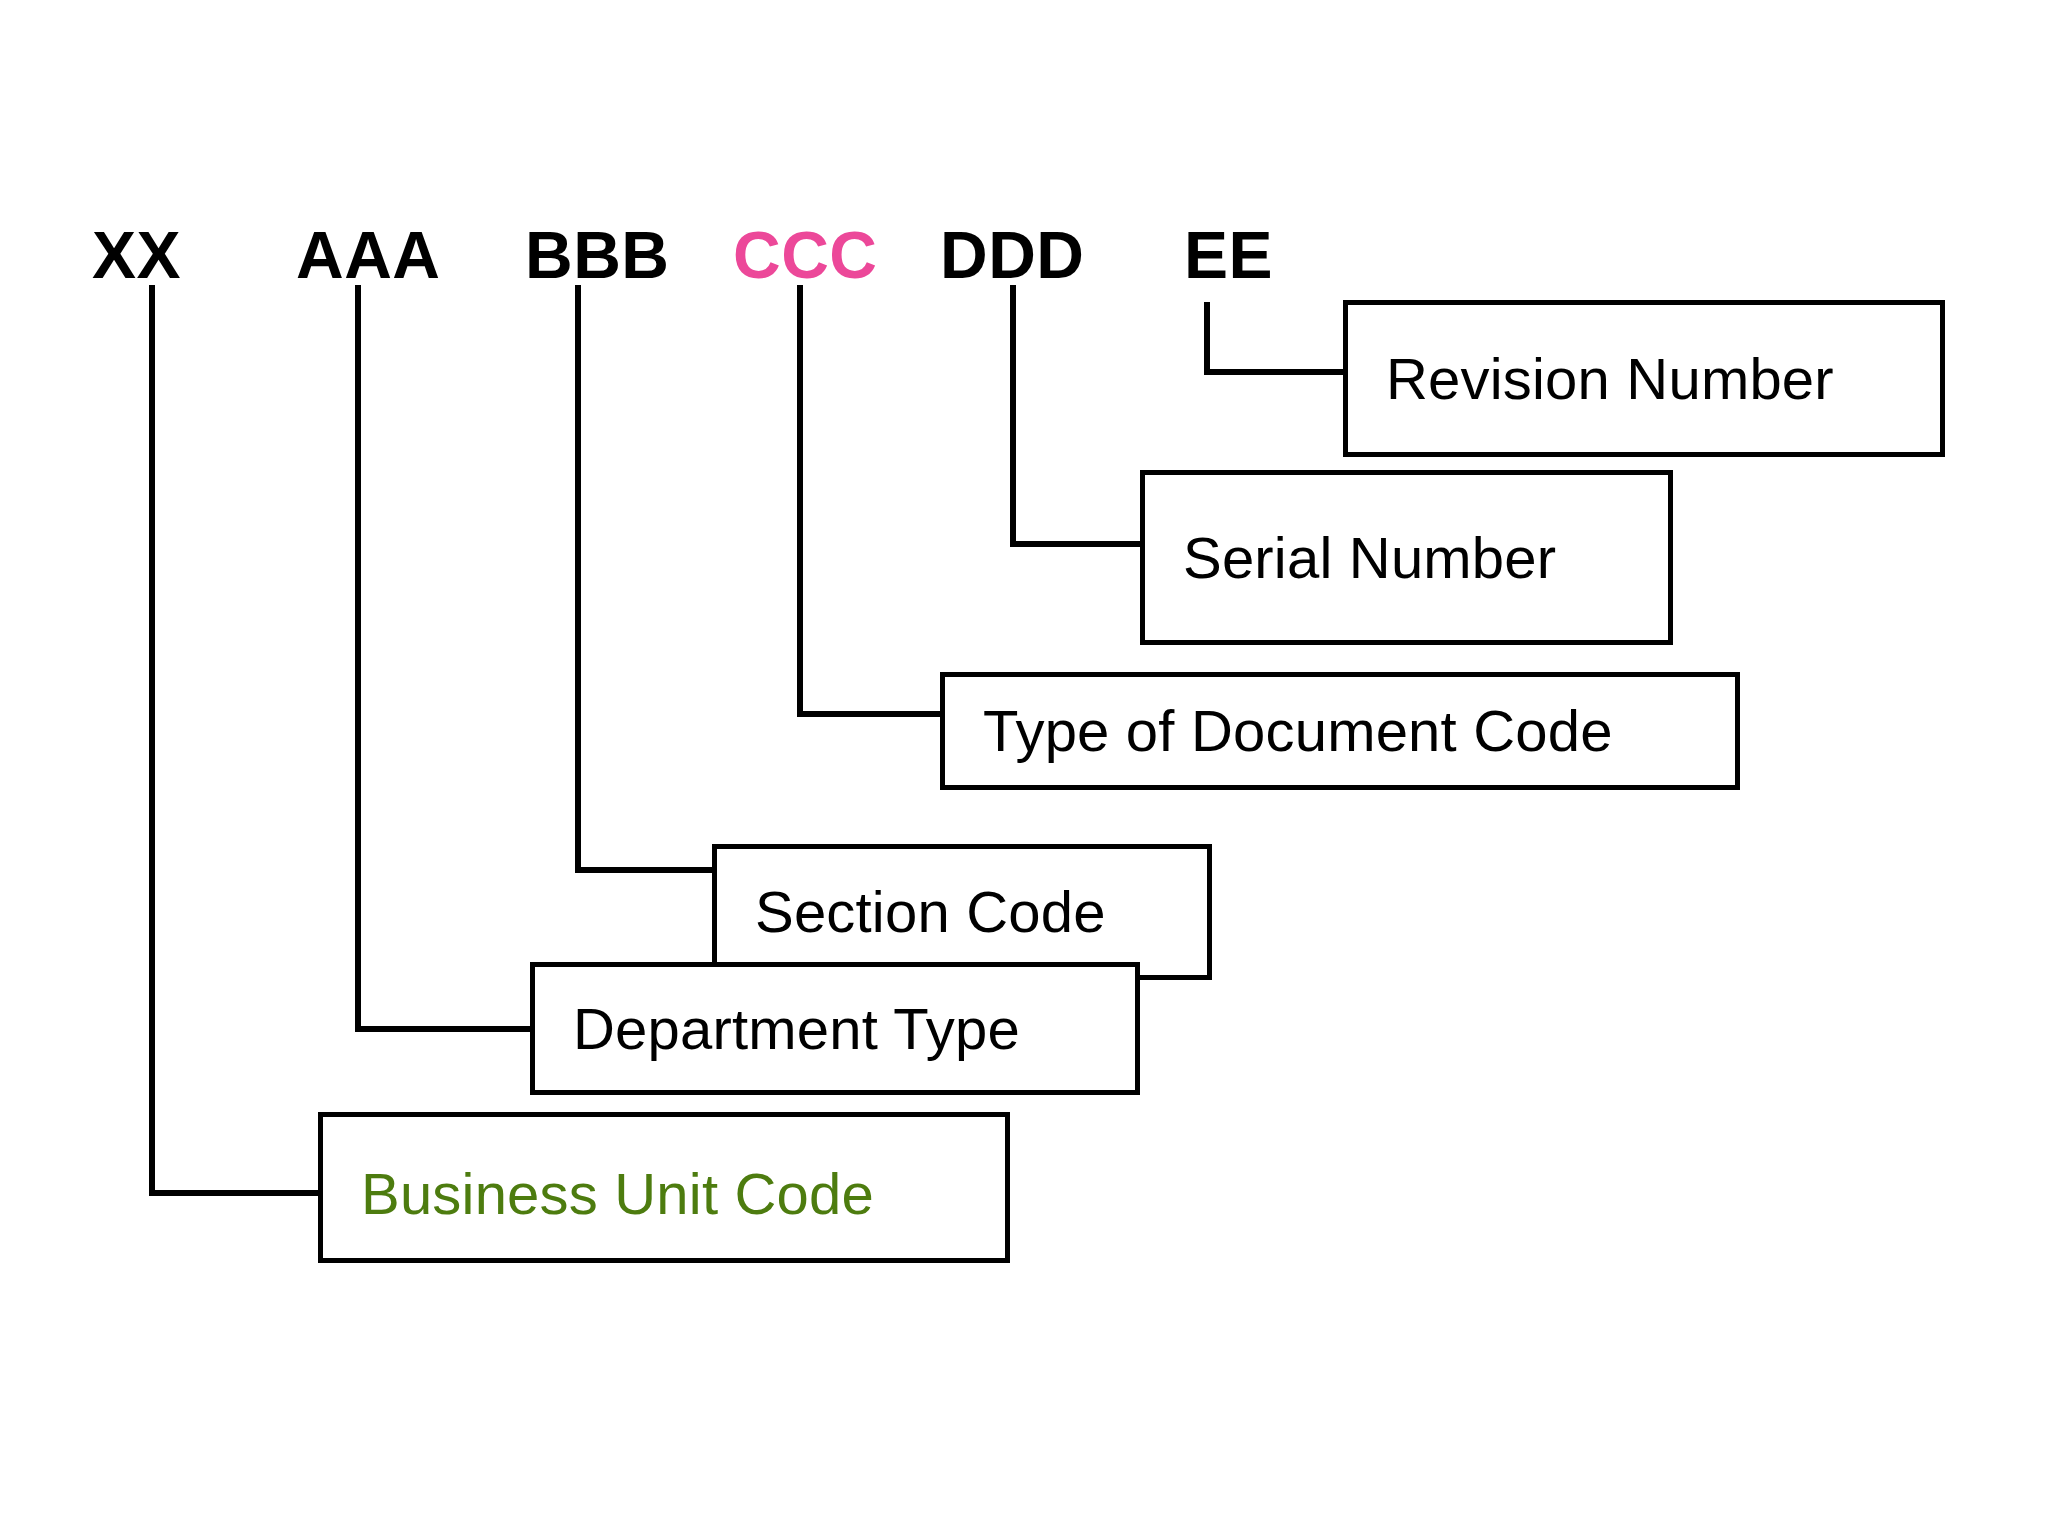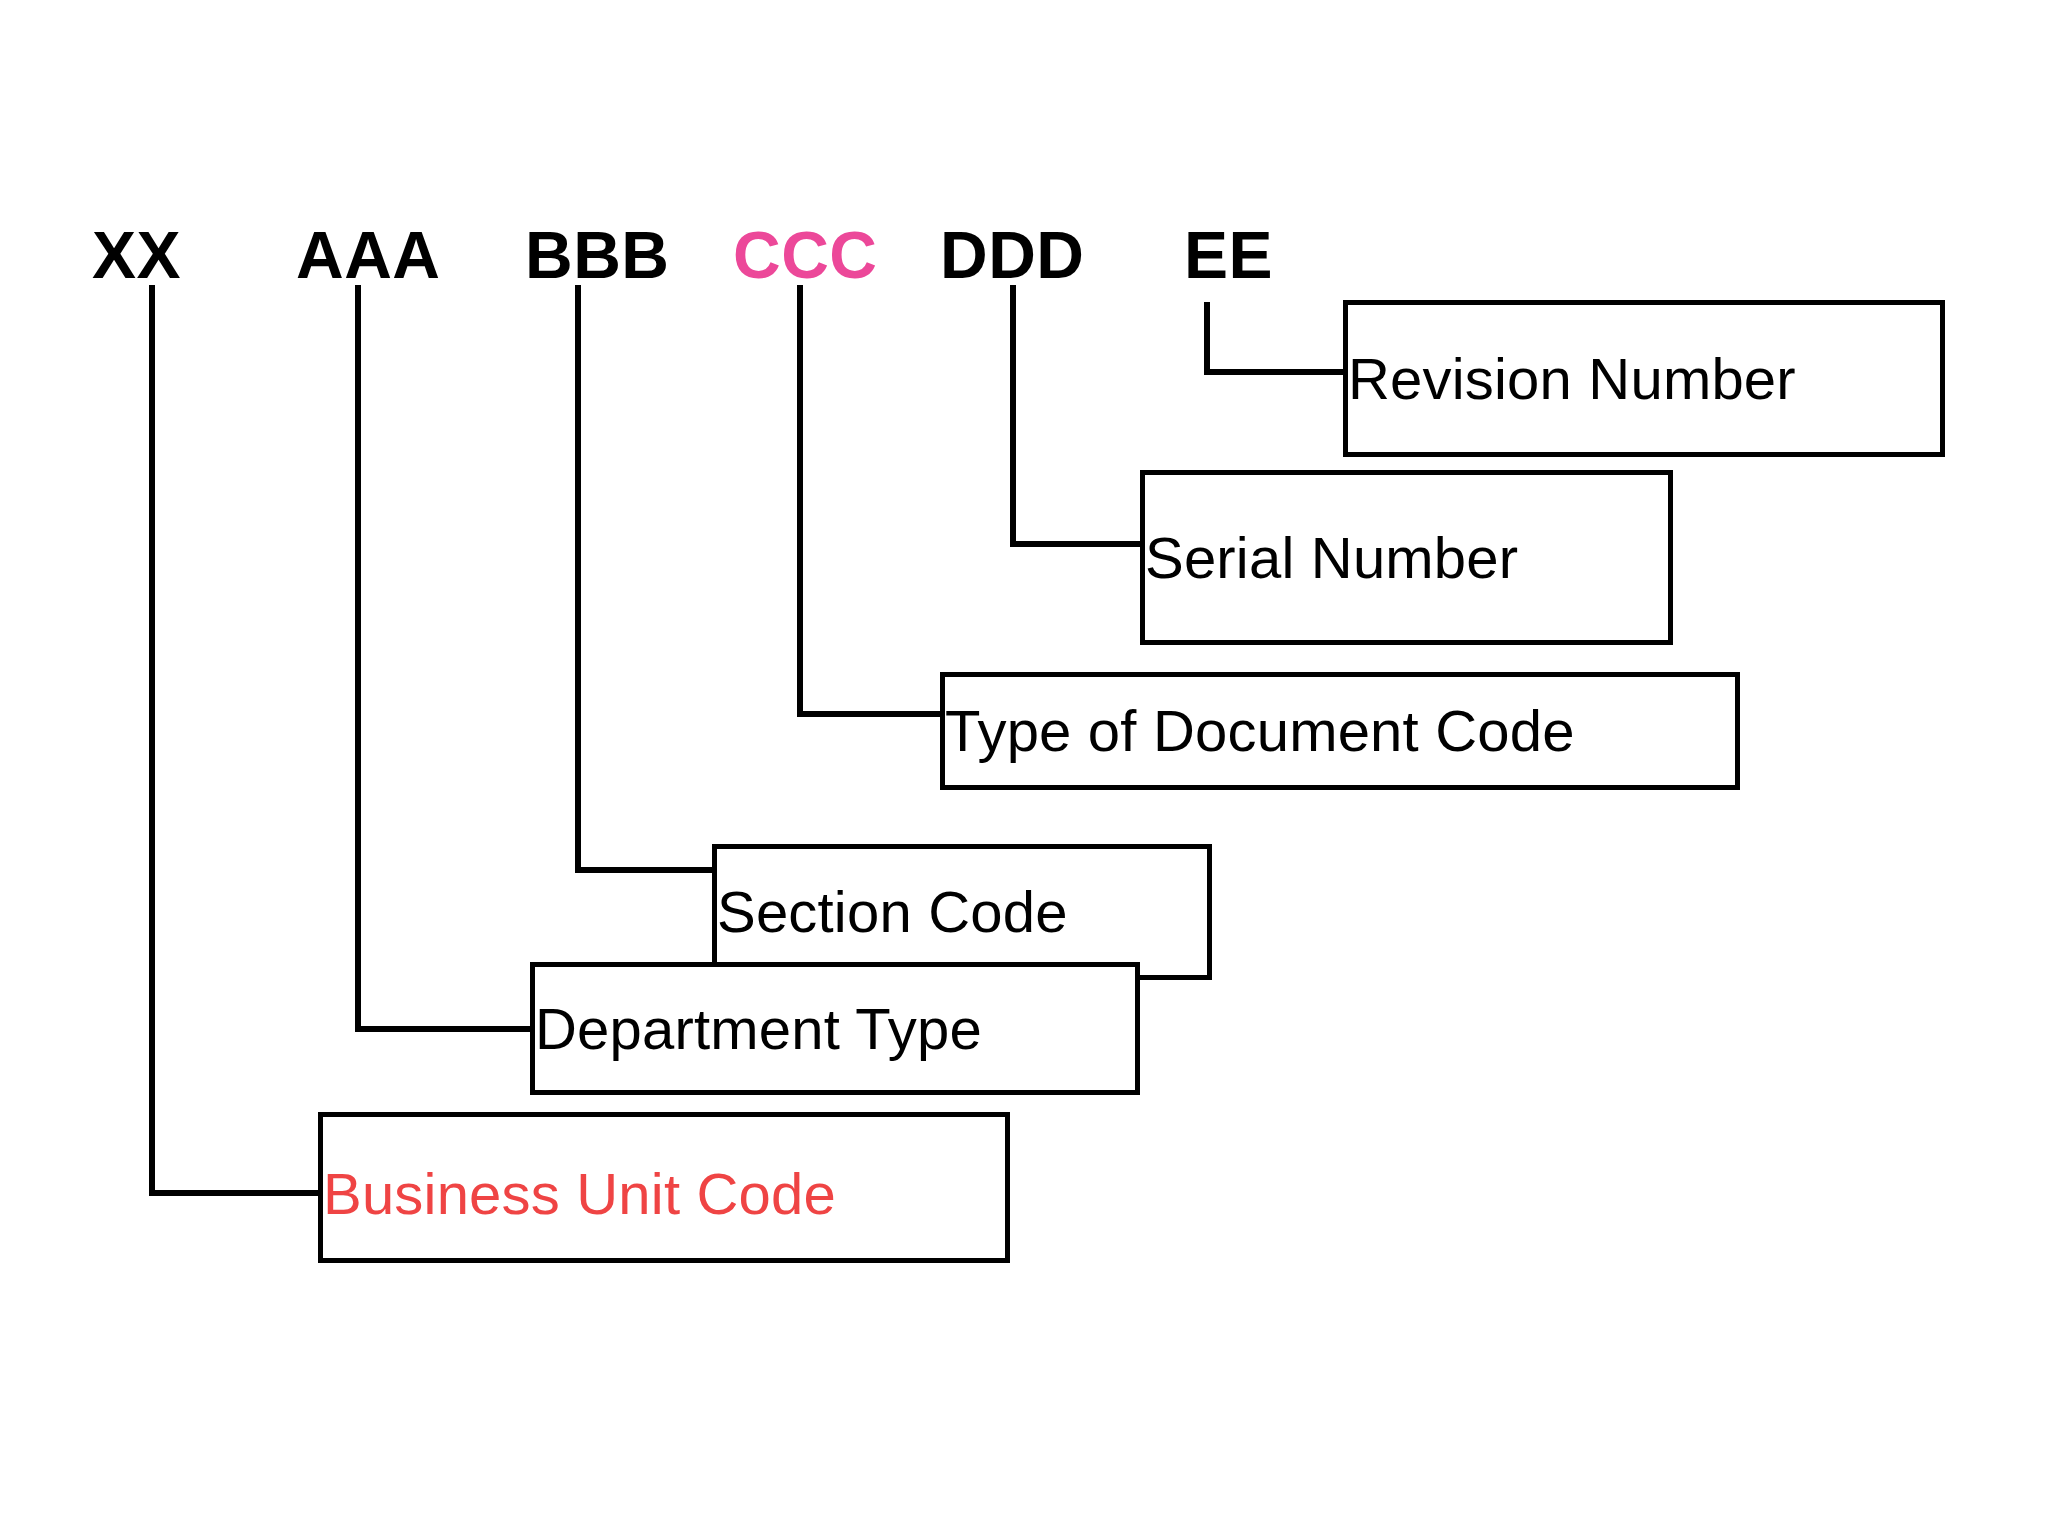--- a/index.html
+++ b/index.html
@@ -43,20 +43,21 @@
     display: flex;
     align-items: center;
   }
   .desc-box-label {
     font-family: "Liberation Sans", sans-serif;
     font-size: 58px;
     font-weight: 400;
     color: #000000;
     white-space: nowrap;
     line-height: 1;
+    padding-left: 38px;
     letter-spacing: 0.2px;
   }
   .connector {
     fill: none;
     stroke: #000000;
     stroke-width: 6;
     stroke-linecap: butt;
     stroke-linejoin: miter;
   }
 </style>
@@ -94,17 +95,17 @@
       <div class="desc-box" style="left: 940px; top: 672px; width: 800px; height: 118px; border-color: rgb(0, 0, 0);">
         <span class="desc-box-label" style="color: rgb(0, 0, 0);">Type of Document Code</span>
       </div>
       <div class="desc-box" style="left: 712px; top: 844px; width: 500px; height: 136px; border-color: rgb(0, 0, 0); text-align: right;">
         <span class="desc-box-label" style="color: rgb(0, 0, 0);">Section Code</span>
       </div>
       <div class="desc-box" style="left: 530px; top: 962px; width: 610px; height: 133px; border-color: rgb(0, 0, 0);">
         <span class="desc-box-label" style="color: rgb(0, 0, 0);">Department Type</span>
       </div>
       <div class="desc-box" style="left: 318px; top: 1112px; width: 692px; height: 151px; border-color: rgb(0, 0, 0);">
-        <span class="desc-box-label" style="color: #ef4444; margin-top: 12px;">Business Unit Code</span>
+        <span class="desc-box-label" style="color: #4d7c0f; margin-top: 12px;">Business Unit Code</span>
       </div>
     </div>
 
 </div>
 
 </body></html>

